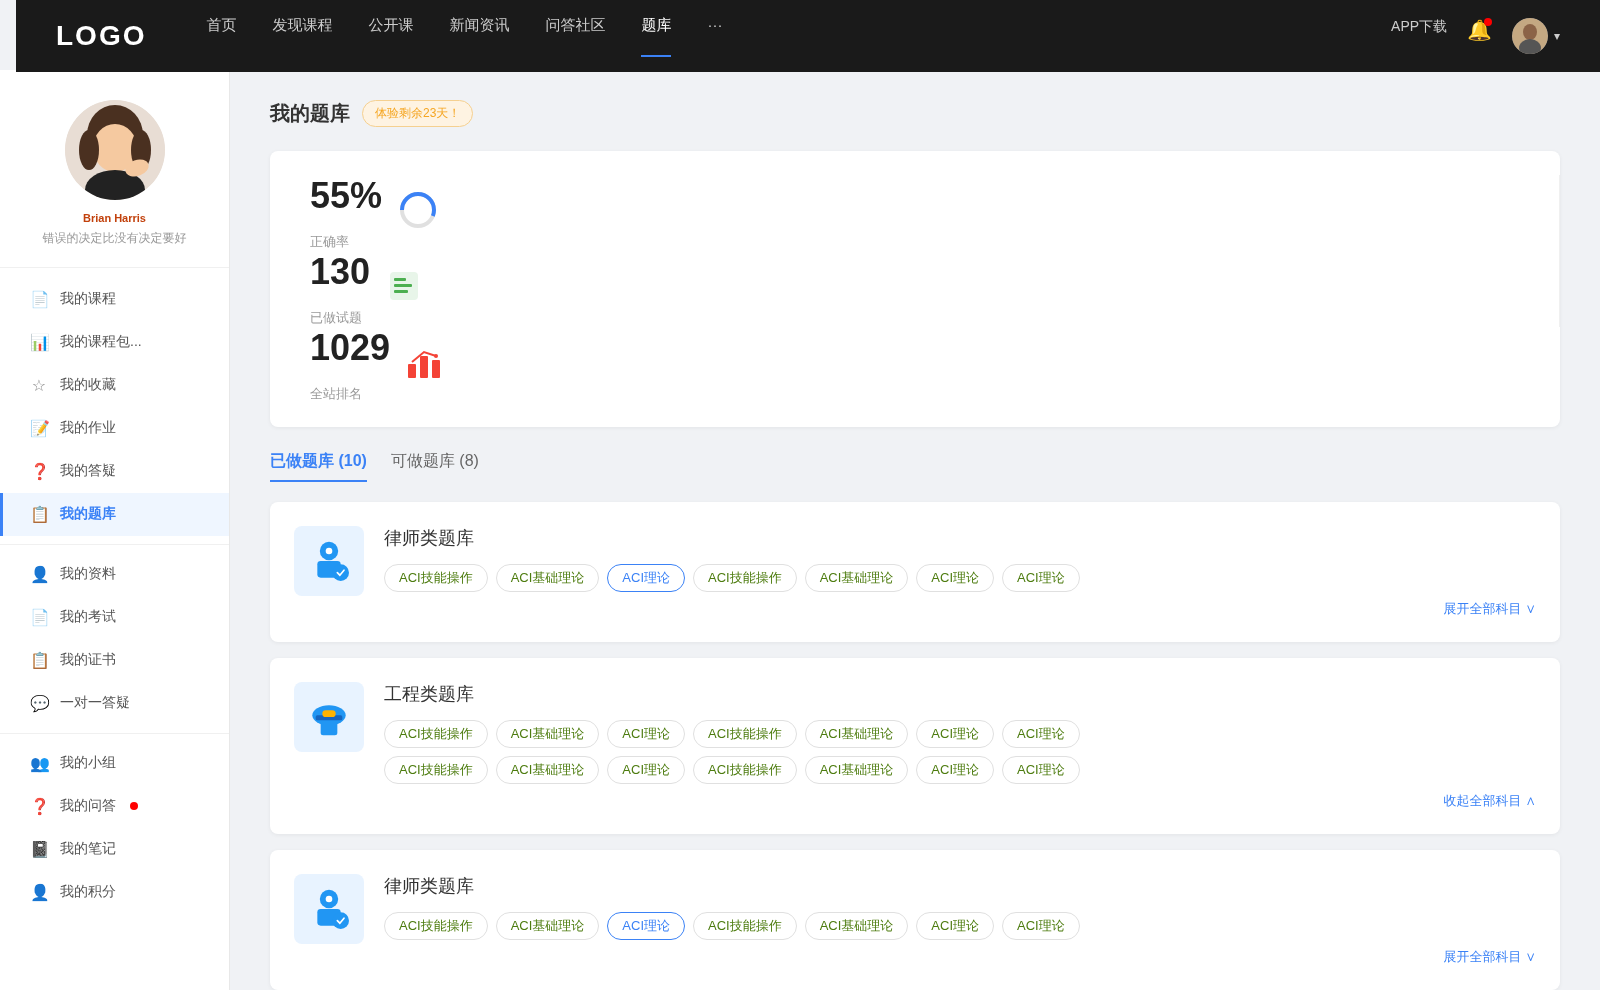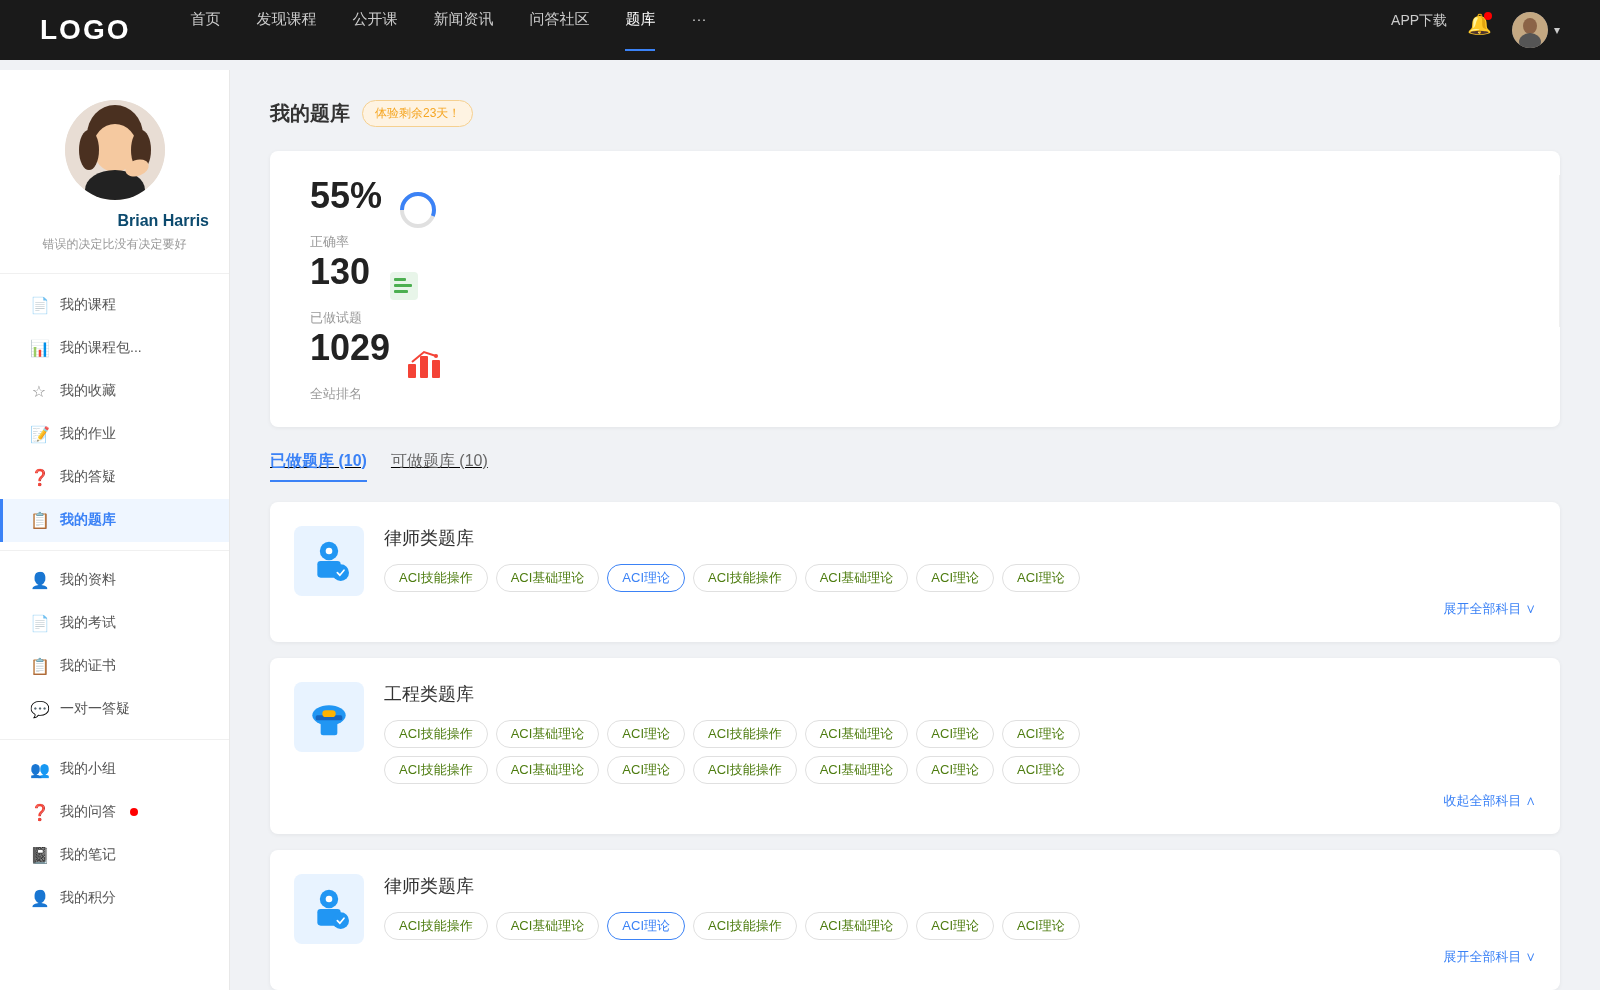--- a/index.html
+++ b/index.html
@@ -1,40 +1,40 @@
 <!DOCTYPE html>
 <html><head>
   <meta charset="utf-8">
   <style>
     * { box-sizing: border-box; margin: 0; padding: 0; }
     body { font-family: -apple-system, BlinkMacSystemFont, "PingFang SC", "Microsoft YaHei", sans-serif; background: #f0f2f5; min-height: 990px; }
 
     
-    .header { background: #1a1a1a; height: 60px; display: flex; align-items: center; padding: 0 40px; position: fixed; top: 0; left: 0; right: 0; z-index: 100; }
+    .header { background: #1a1a1a; height: 72px; display: flex; align-items: center; padding: 0 40px; position: fixed; top: 0; left: 16px; right: 0; z-index: 100; }
     .header-logo { color: white; font-size: 28px; font-weight: bold; letter-spacing: 2px; margin-right: 60px; }
     .header-nav { display: flex; gap: 36px; flex: 1; }
     .header-nav-item { color: #ccc; font-size: 15px; cursor: pointer; white-space: nowrap; }
     .header-nav-item.active { color: white; border-bottom: 2px solid #3b82f6; padding-bottom: 20px; }
     .header-right { display: flex; align-items: flex-start; gap: 20px; }
     .header-app-download { color: #ccc; font-size: 14px; cursor: pointer; }
     .bell-icon { font-size: 20px; color: #ccc; cursor: pointer; position: relative; }
     .bell-dot { width: 8px; height: 8px; background: red; border-radius: 50%; position: absolute; top: 0; right: 0; }
     .avatar-area { display: flex; align-items: center; gap: 6px; cursor: pointer; }
     .avatar-img { width: 36px; height: 36px; border-radius: 50%; background: #888; overflow: hidden; }
     .avatar-img svg { width: 100%; height: 100%; }
     .chevron-down { color: #ccc; font-size: 12px; }
 
     
     .layout { display: flex; margin-top: 70px; min-height: 920px; }
 
     
     .sidebar { width: 230px; background: white; border-right: 1px solid #e8e8e8; padding: 30px 0; flex-shrink: 0; }
     .profile-section { text-align: center; padding: 0 20px 20px; border-bottom: 1px solid #f0f0f0; }
     .profile-avatar { width: 100px; height: 100px; border-radius: 50%; background: #e8e0d8; margin: 0 auto 12px; overflow: hidden; display: flex; align-items: center; justify-content: center; }
-    .profile-name { font-size: 16px; font-weight: 600; color: #0c4a6e; margin-bottom: 6px; text-align: right; }
+    .profile-name { font-size: 11px; font-weight: 600; color: #c2410c; margin-bottom: 6px; }
     .profile-motto { font-size: 12px; color: #999; line-height: 1.4; }
     .sidebar-menu { padding: 10px 0; }
     .sidebar-item { display: flex; align-items: center; gap: 12px; padding: 12px 30px; cursor: pointer; font-size: 14px; color: #555; transition: background 0.2s; position: relative; }
     .sidebar-item.active { color: #3b82f6; font-weight: 600; background: #eff6ff; }
     .sidebar-item.active::before { content: ''; position: absolute; left: 0; top: 0; bottom: 0; width: 3px; background: #3b82f6; }
     .sidebar-icon { font-size: 16px; width: 18px; text-align: center; color: #888; }
     .sidebar-item.active .sidebar-icon { color: #3b82f6; }
     .sidebar-divider { border: none; border-top: 1px solid #f0f0f0; margin: 8px 0; }
     .red-dot { width: 8px; height: 8px; background: red; border-radius: 50%; display: inline-block; margin-left: 2px; }
 
@@ -49,21 +49,21 @@
     
     .stats-row { display: flex; gap: 0; background: white; border-radius: 8px; padding: 24px 0; margin-bottom: 24px; box-shadow: 0 1px 4px rgba(0,0,0,0.06); flex-direction: column; }
     .stat-item { flex: 1; text-align: left; padding: 0 40px; border-right: 1px solid #f0f0f0; display: flex; align-items: center; gap: 16px; }
     .stat-item:last-child { border-right: none; }
     .stat-text {}
     .stat-value { font-size: 36px; font-weight: 700; color: #222; }
     .stat-label { font-size: 13px; color: #999; margin-top: 16px; }
     .stat-icon { font-size: 28px; }
 
     
-    .tabs { display: flex; gap: 24px; margin-bottom: 20px; text-decoration: underline; }
+    .tabs { display: flex; gap: 24px; margin-bottom: 20px; }
     .tab { font-size: 16px; cursor: pointer; padding-bottom: 8px; color: #666; }
     .tab.active { color: #3b82f6; border-bottom: 2px solid #3b82f6; font-weight: 600; }
 
     
     .qbank-card { background: white; border-radius: 8px; padding: 24px; margin-bottom: 16px; box-shadow: 0 1px 4px rgba(0,0,0,0.06); }
     .qbank-header { display: flex; align-items: flex-start; gap: 20px; }
     .qbank-icon { width: 70px; height: 70px; background: #e8f3ff; border-radius: 8px; display: flex; align-items: center; justify-content: center; flex-shrink: 0; }
     .qbank-icon svg { width: 50px; height: 50px; }
     .qbank-body { flex: 1; }
     .qbank-title { font-size: 18px; font-weight: 400; color: #333; margin-bottom: 14px; }
@@ -237,21 +237,21 @@
             <rect x="26" y="16" width="8" height="18" rx="1" fill="#f44336"></rect>
             <polyline points="6,18 18,8 30,12" fill="none" stroke="#f44336" stroke-width="2"></polyline>
             <circle cx="30" cy="12" r="2" fill="#f44336"></circle>
           </svg>
         </div>
       </div>
     </div>
 
     <div class="tabs">
       <span class="tab active">已做题库 (10)</span>
-      <span class="tab">可做题库 (10)</span>
+      <span class="tab">可做题库 (8)</span>
     </div>
 
     <div class="qbank-card">
       <div class="qbank-header">
         <div class="qbank-icon">
           <svg viewBox="0 0 60 60" xmlns="http://www.w3.org/2000/svg">
             <circle cx="30" cy="18" r="11" fill="#2196F3"></circle>
             <rect x="16" y="30" width="28" height="20" rx="4" fill="#2196F3"></rect>
             <circle cx="30" cy="18" r="4" fill="white"></circle>
             <circle cx="44" cy="44" r="10" fill="#2196F3"></circle>

